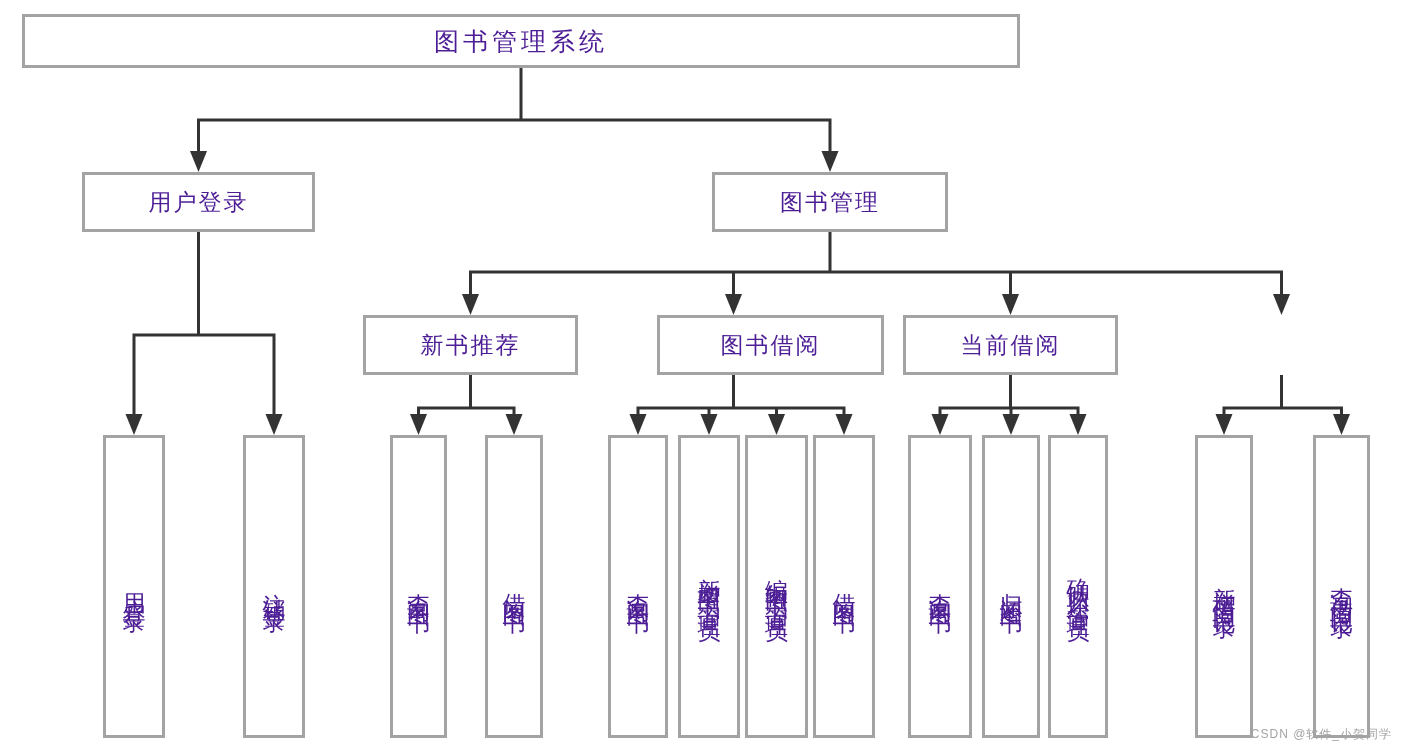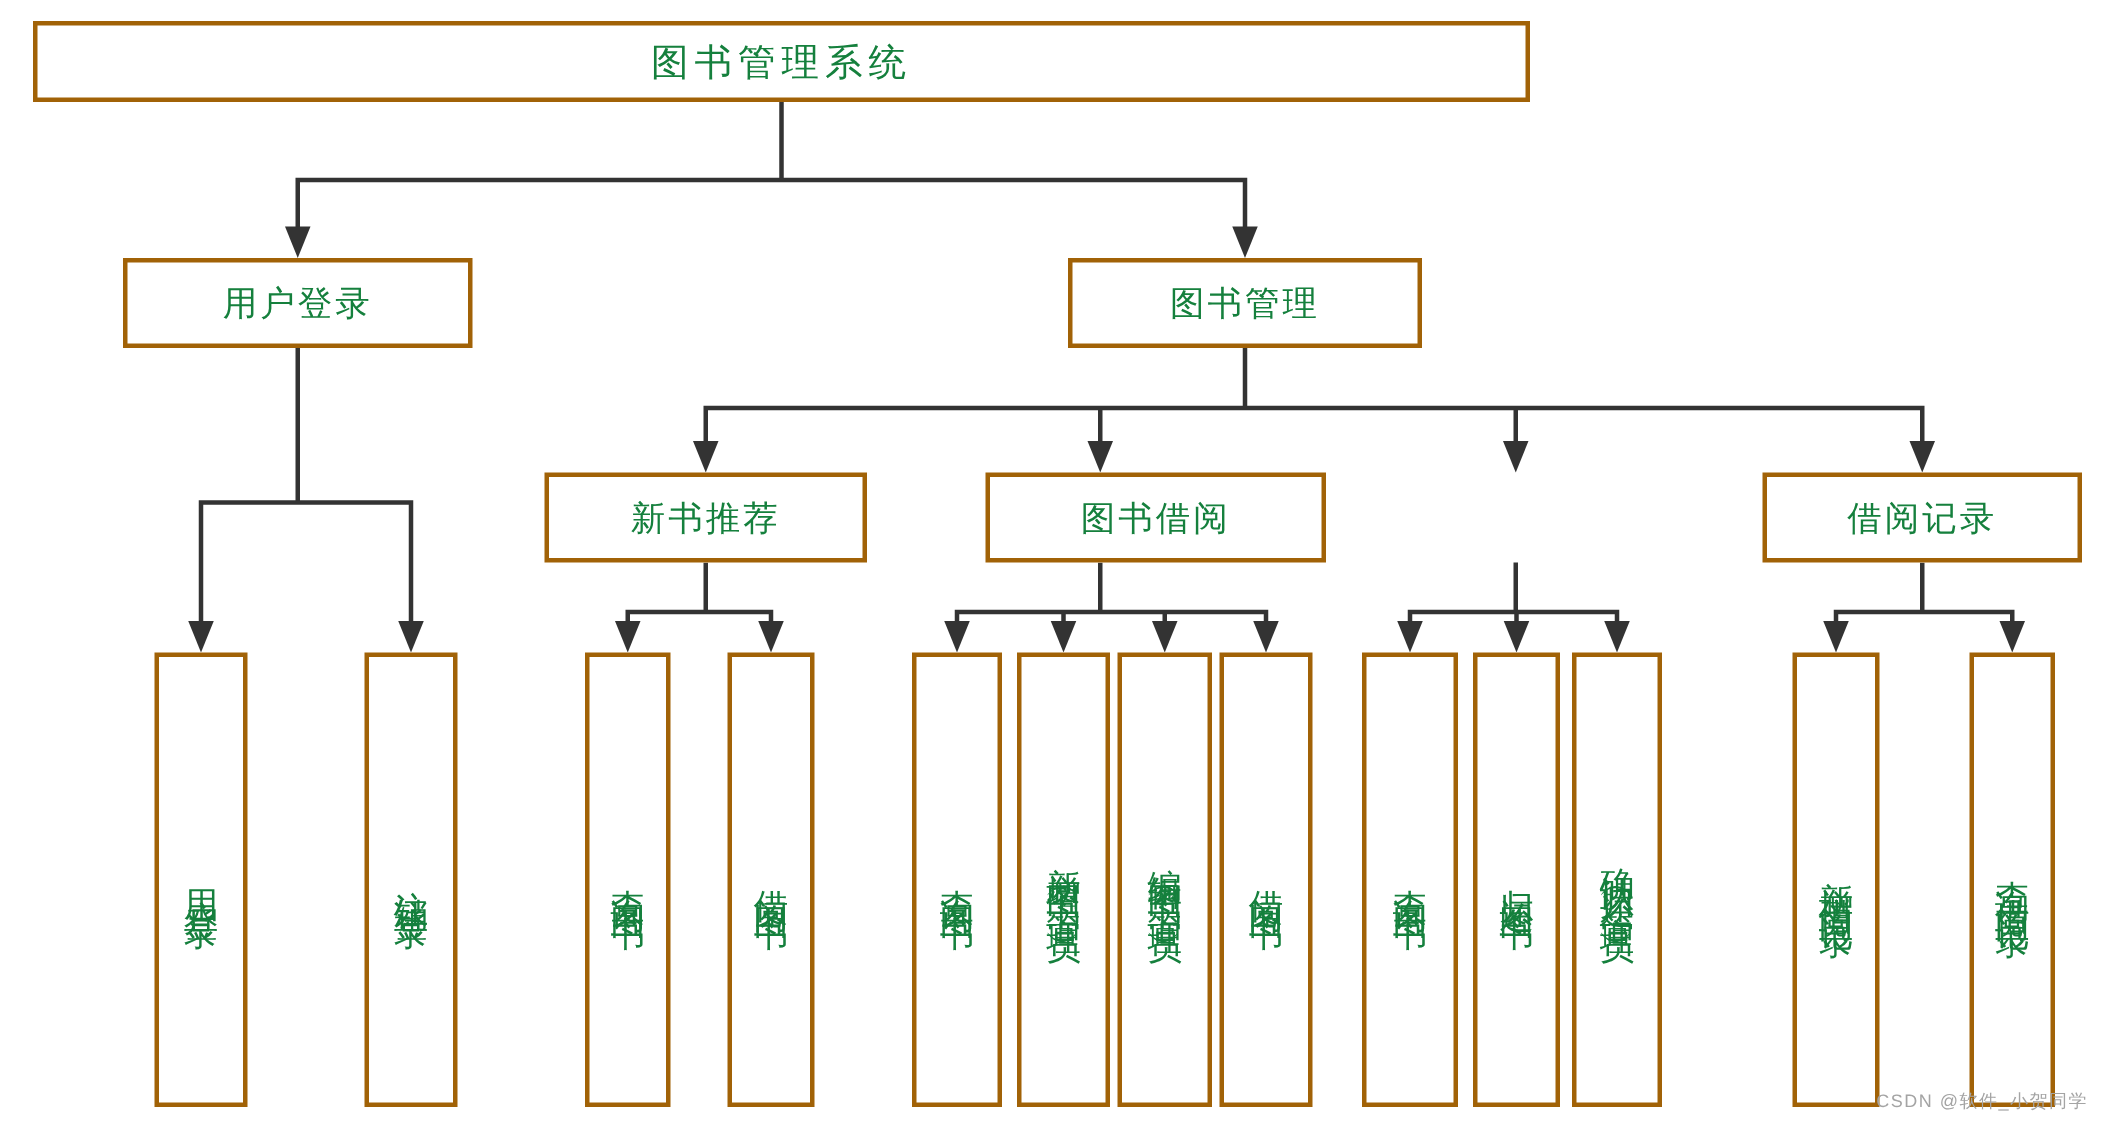--- a/index.html
+++ b/index.html
@@ -12,26 +12,26 @@
     overflow: hidden;
   }
   .connectors {
     position: absolute;
     left: 0; top: 0;
     z-index: 1;
   }
   .box {
     position: absolute;
     box-sizing: border-box;
-    border: 3px solid #a16207;
+    border: 3px solid #a3a3a3;
     background: #ffffff;
     display: flex;
     align-items: center;
     justify-content: center;
-    color: #15803d;
+    color: #4c1d95;
     z-index: 2;
     text-align: center;
   }
   .title-box {
     font-size: 25px;
     letter-spacing: 4px;
   }
   .hbox {
     font-size: 23px;
     letter-spacing: 2px;
@@ -92,21 +92,21 @@
     </g>
   </svg>
 
   <div class="box title-box" style="left:22px; top:14px; width:998px; height:54px;">图书管理系统</div>
 
   <div class="box hbox" style="left:82px; top:172px; width:233px; height:60px;">用户登录</div>
   <div class="box hbox" style="left:363px; top:315px; width:215px; height:60px;">新书推荐</div>
 
   <div class="box hbox" style="left:712px; top:172px; width:236px; height:60px;">图书管理</div>
   <div class="box hbox" style="left:657px; top:315px; width:227px; height:60px;">图书借阅</div>
-  <div class="box hbox" style="left:1175px; top:315px; width:213px; height:60px;">借阅记录</div>
+  <div class="box hbox" style="left:903px; top:315px; width:215px; height:60px;">当前借阅</div>
 
   <div class="box vbox" style="left:103px; top:435px; width:62px; height:303px;">用户登录</div>
   <div class="box vbox" style="left:243px; top:435px; width:62px; height:303px;">注销登录</div>
 
   <div class="box vbox" style="left:390px; top:435px; width:57px; height:303px;">查询图书</div>
   <div class="box vbox" style="left:485px; top:435px; width:58px; height:303px;">借阅图书</div>
 
   <div class="box vbox" style="left:608px; top:435px; width:60px; height:303px;">查询图书</div>
   <div class="box vbox" style="left:678px; top:435px; width:62px; height:303px;">新增图书（管理员）</div>
   <div class="box vbox" style="left:745px; top:435px; width:63px; height:303px;">编辑图书（管理员）</div>

